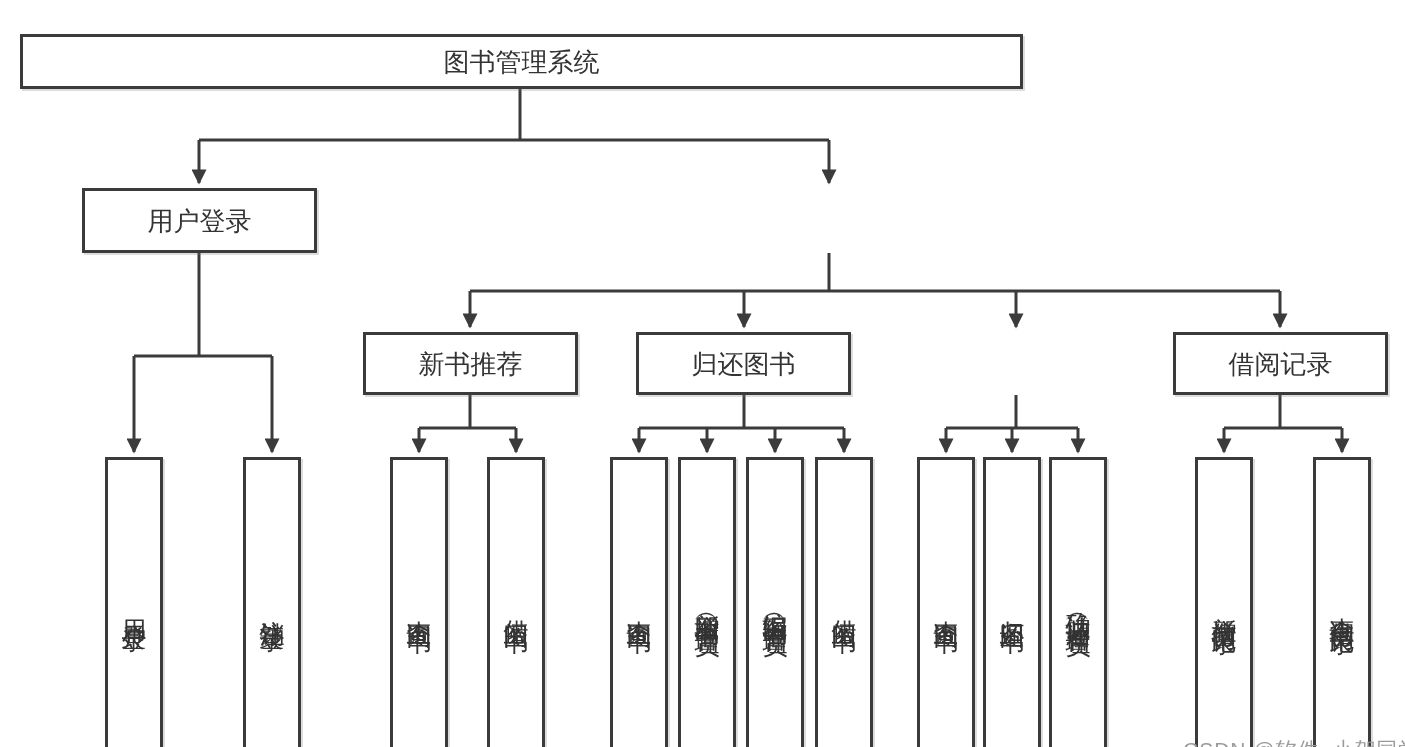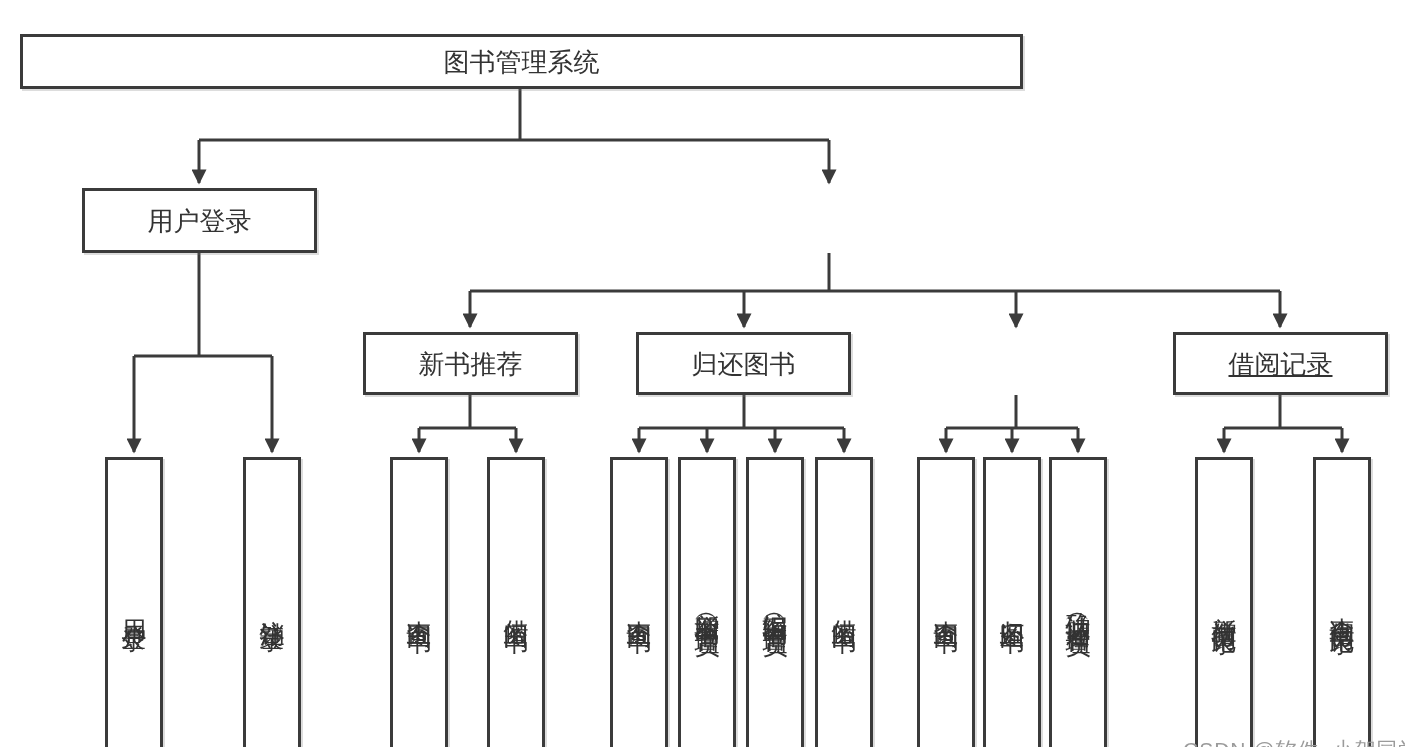--- a/index.html
+++ b/index.html
@@ -102,21 +102,21 @@
   <div class="box lvl2" style="left:82px;">
     <span>用户登录</span>
   </div>
 
   <div class="box lvl3" style="left:363px;">
     <span>新书推荐</span>
   </div>
   <div class="box lvl3" style="left:636px;">
     <span>归还图书</span>
   </div>
-  <div class="box lvl3" style="left:1173px;text-decoration:underline;">
+  <div class="box lvl3" style="left:1173px;">
     <span>借阅记录</span>
   </div>
 
   <div class="box leaf" style="left:105px;">
     <span>用户登录</span>
   </div>
   <div class="box leaf" style="left:243px;">
     <span>注销登录</span>
   </div>
 

